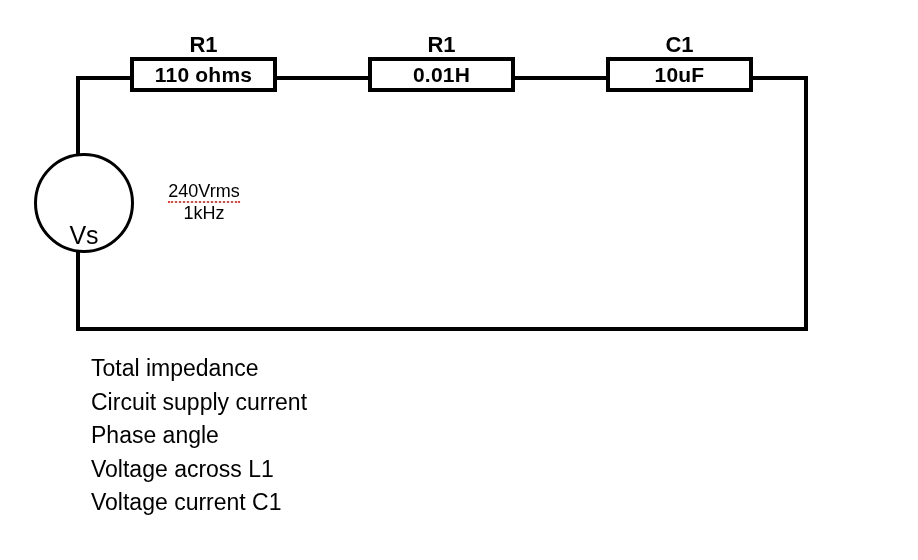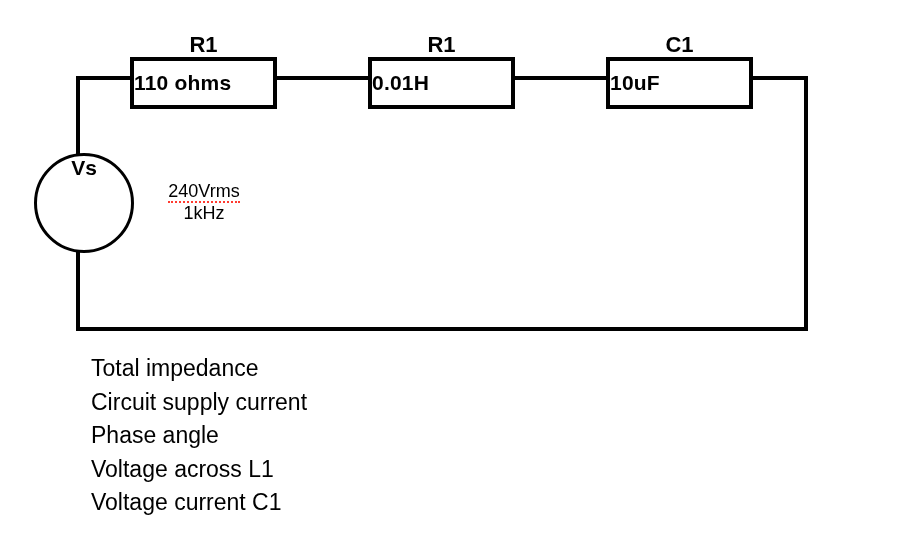--- a/index.html
+++ b/index.html
@@ -22,27 +22,28 @@
   }
   .wire {
     position: absolute;
     background: var(--ink, #000000);
   }
   .wire.h { height: 4px; }
   .wire.v { width: 4px; }
   .comp-box {
     position: absolute;
     top: 57px;
-    height: 52px;
+    height: 35px;
     width: 147px;
     box-sizing: border-box;
     border: 4px solid var(--ink, #000000);
     background: var(--bg, #ffffff);
     display: flex;
     align-items: center;
+    justify-content: center;
     font-weight: bold;
     font-size: 21px;
     letter-spacing: 0.2px;
   }
   .comp-label {
     position: absolute;
     top: 13px;
     width: 147px;
     text-align: center;
     font-weight: bold;
@@ -53,24 +54,24 @@
     position: absolute;
     left: 34px;
     top: 153px;
     width: 100px;
     height: 100px;
     box-sizing: border-box;
     border: 3px solid var(--ink, #000000);
     border-radius: 50%;
     background: var(--bg, #ffffff);
     display: flex;
-    align-items: flex-start;
+    align-items: flex-end;
     justify-content: center;
-    font-weight: bold;
-    font-size: 21px;
+    font-weight: normal;
+    font-size: 25px;
   }
   .source-info {
     position: absolute;
     left: 139px;
     top: 180px;
     width: 130px;
     text-align: center;
     font-weight: normal;
     font-size: 18px;
     line-height: 22px;

